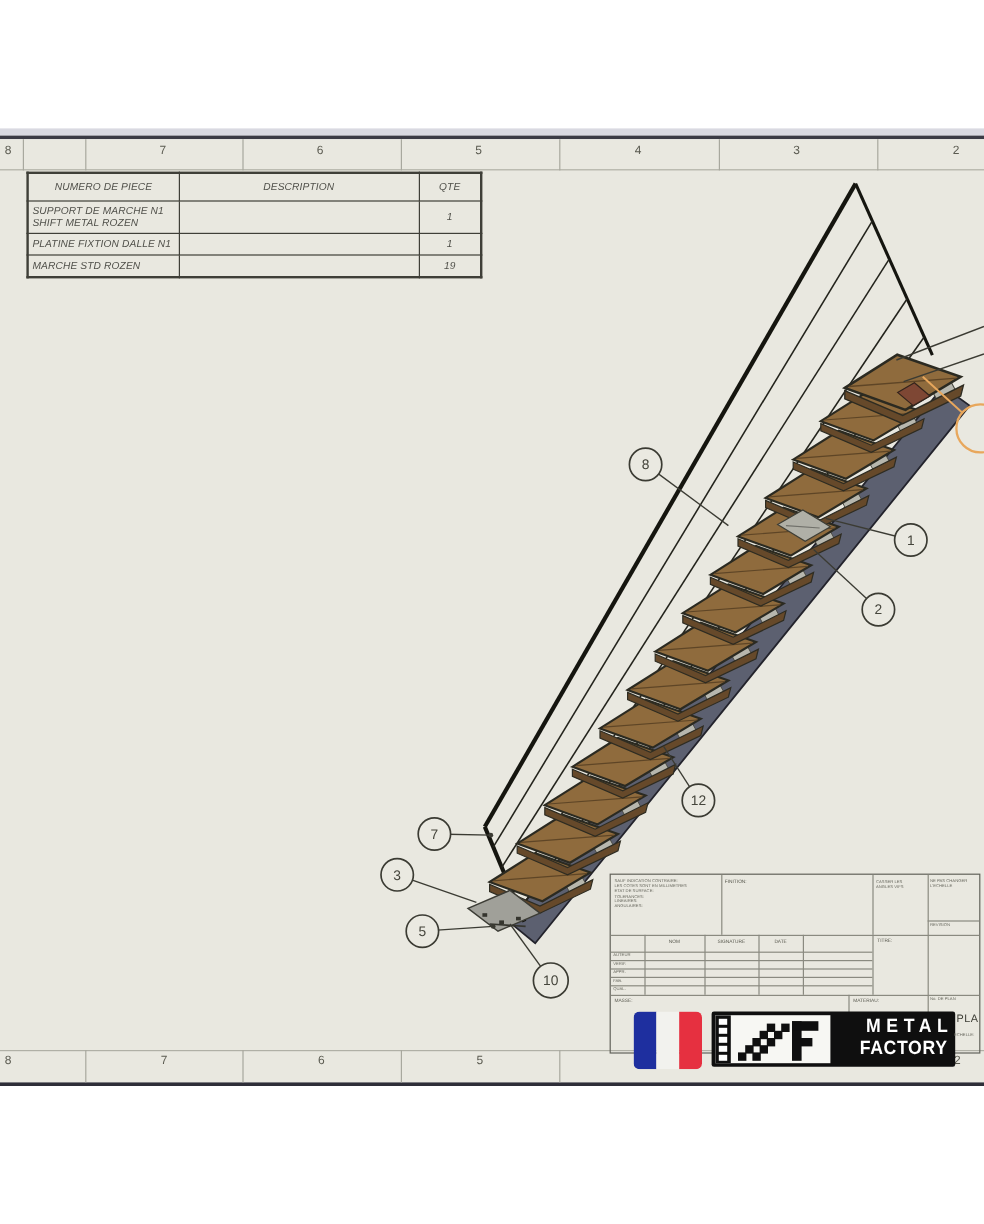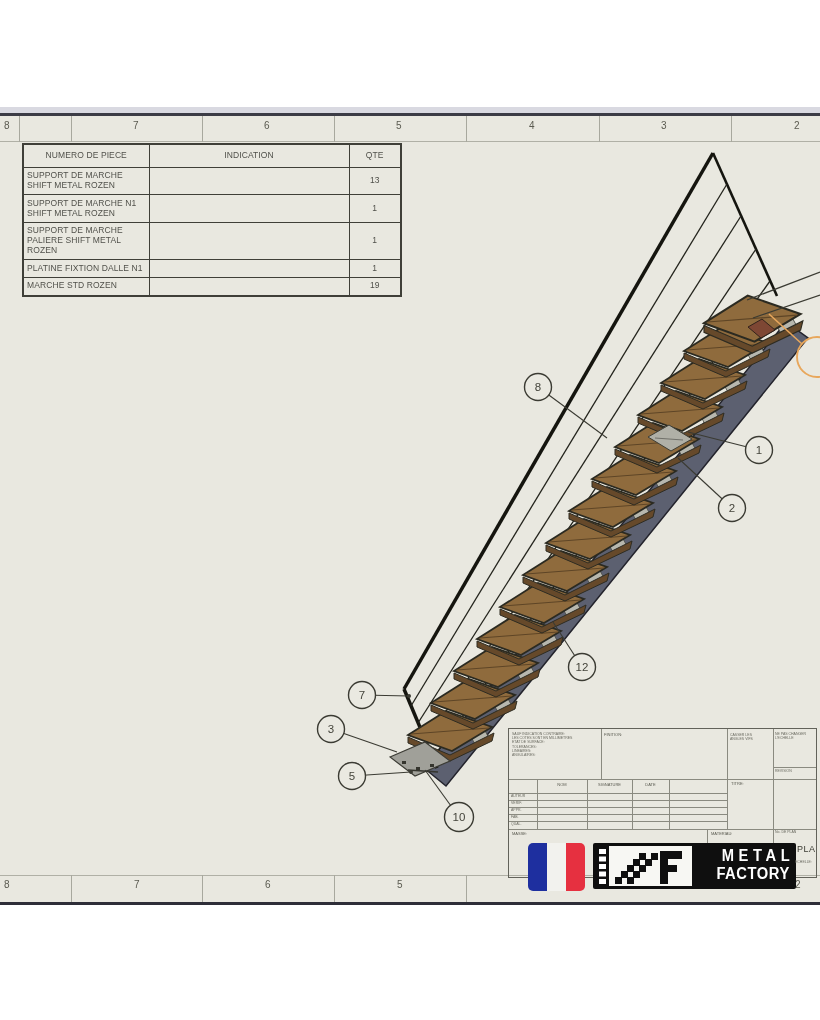--- a/index.html
+++ b/index.html
@@ -10,21 +10,21 @@
   #top-strip{left:0;top:107px;width:820px;height:6px;background:#d9d9e1;}
   #top-edge{left:0;top:113px;width:820px;height:3px;background:#3b3b45;}
   #sheet{left:0;top:116px;width:820px;height:786px;background:#e9e8e0;}
   #bottom-edge{left:0;top:902px;width:820px;height:3px;background:#2e2e38;}
   
   .zl{position:absolute;font-size:10px;color:#5a5a50;}
   .hline{position:absolute;height:1px;background:#b0b0a6;left:0;width:820px;}
   .tick{position:absolute;width:1px;background:#a8a89e;}
   
   #bom{left:22px;top:143px;width:378px;}
-  #bom table{border-collapse:collapse;table-layout:fixed;width:378px;background:transparent;}
+  #bom table{border-collapse:collapse;table-layout:fixed;width:378px;background:transparent;font-style:italic;}
   #bom td,#bom th{border:1.4px solid #3f3f38;font-size:8.5px;line-height:1.15;color:#50504a;
     padding:3.5px 3px;font-weight:normal;letter-spacing:.1px;vertical-align:middle;}
   #bom table{border:2px solid #3f3f38;}
   #bom th{text-align:center;padding:6px 2px;}
   #bom td.qty{text-align:center;}
   #bom td.piece{text-transform:uppercase;}
   
   #tblock{left:508px;top:728px;width:307px;height:148px;border:1.2px solid #62625a;color:#55554c;}
   .tv{position:absolute;width:1px;background:#8a8a80;}
   .th{position:absolute;height:1px;background:#8a8a80;}
@@ -85,35 +85,25 @@
   <div class="abs" id="bom">
     <table>
       <colgroup>
           <col style="width:126px">
           <col style="width:200px">
           <col style="width:52px">
         </colgroup>
       <tbody>
           <tr>
         <th>NUMERO DE PIECE</th>
-        <th>INDICATION</th>
+        <th>DESCRIPTION</th>
         <th>QTE</th>
       </tr>
       <tr>
-            <td class="piece">SUPPORT DE MARCHE SHIFT METAL ROZEN</td>
-            <td></td>
-            <td class="qty">13</td>
-          </tr>
-      <tr>
             <td class="piece">SUPPORT DE MARCHE N1 SHIFT METAL ROZEN</td>
-            <td></td>
-            <td class="qty">1</td>
-          </tr>
-      <tr>
-            <td class="piece">SUPPORT DE MARCHE PALIERE SHIFT METAL ROZEN</td>
             <td></td>
             <td class="qty">1</td>
           </tr>
       <tr>
             <td class="piece">PLATINE FIXTION DALLE N1</td>
             <td></td>
             <td class="qty">1</td>
           </tr>
       <tr>
             <td class="piece">MARCHE STD ROZEN</td>

